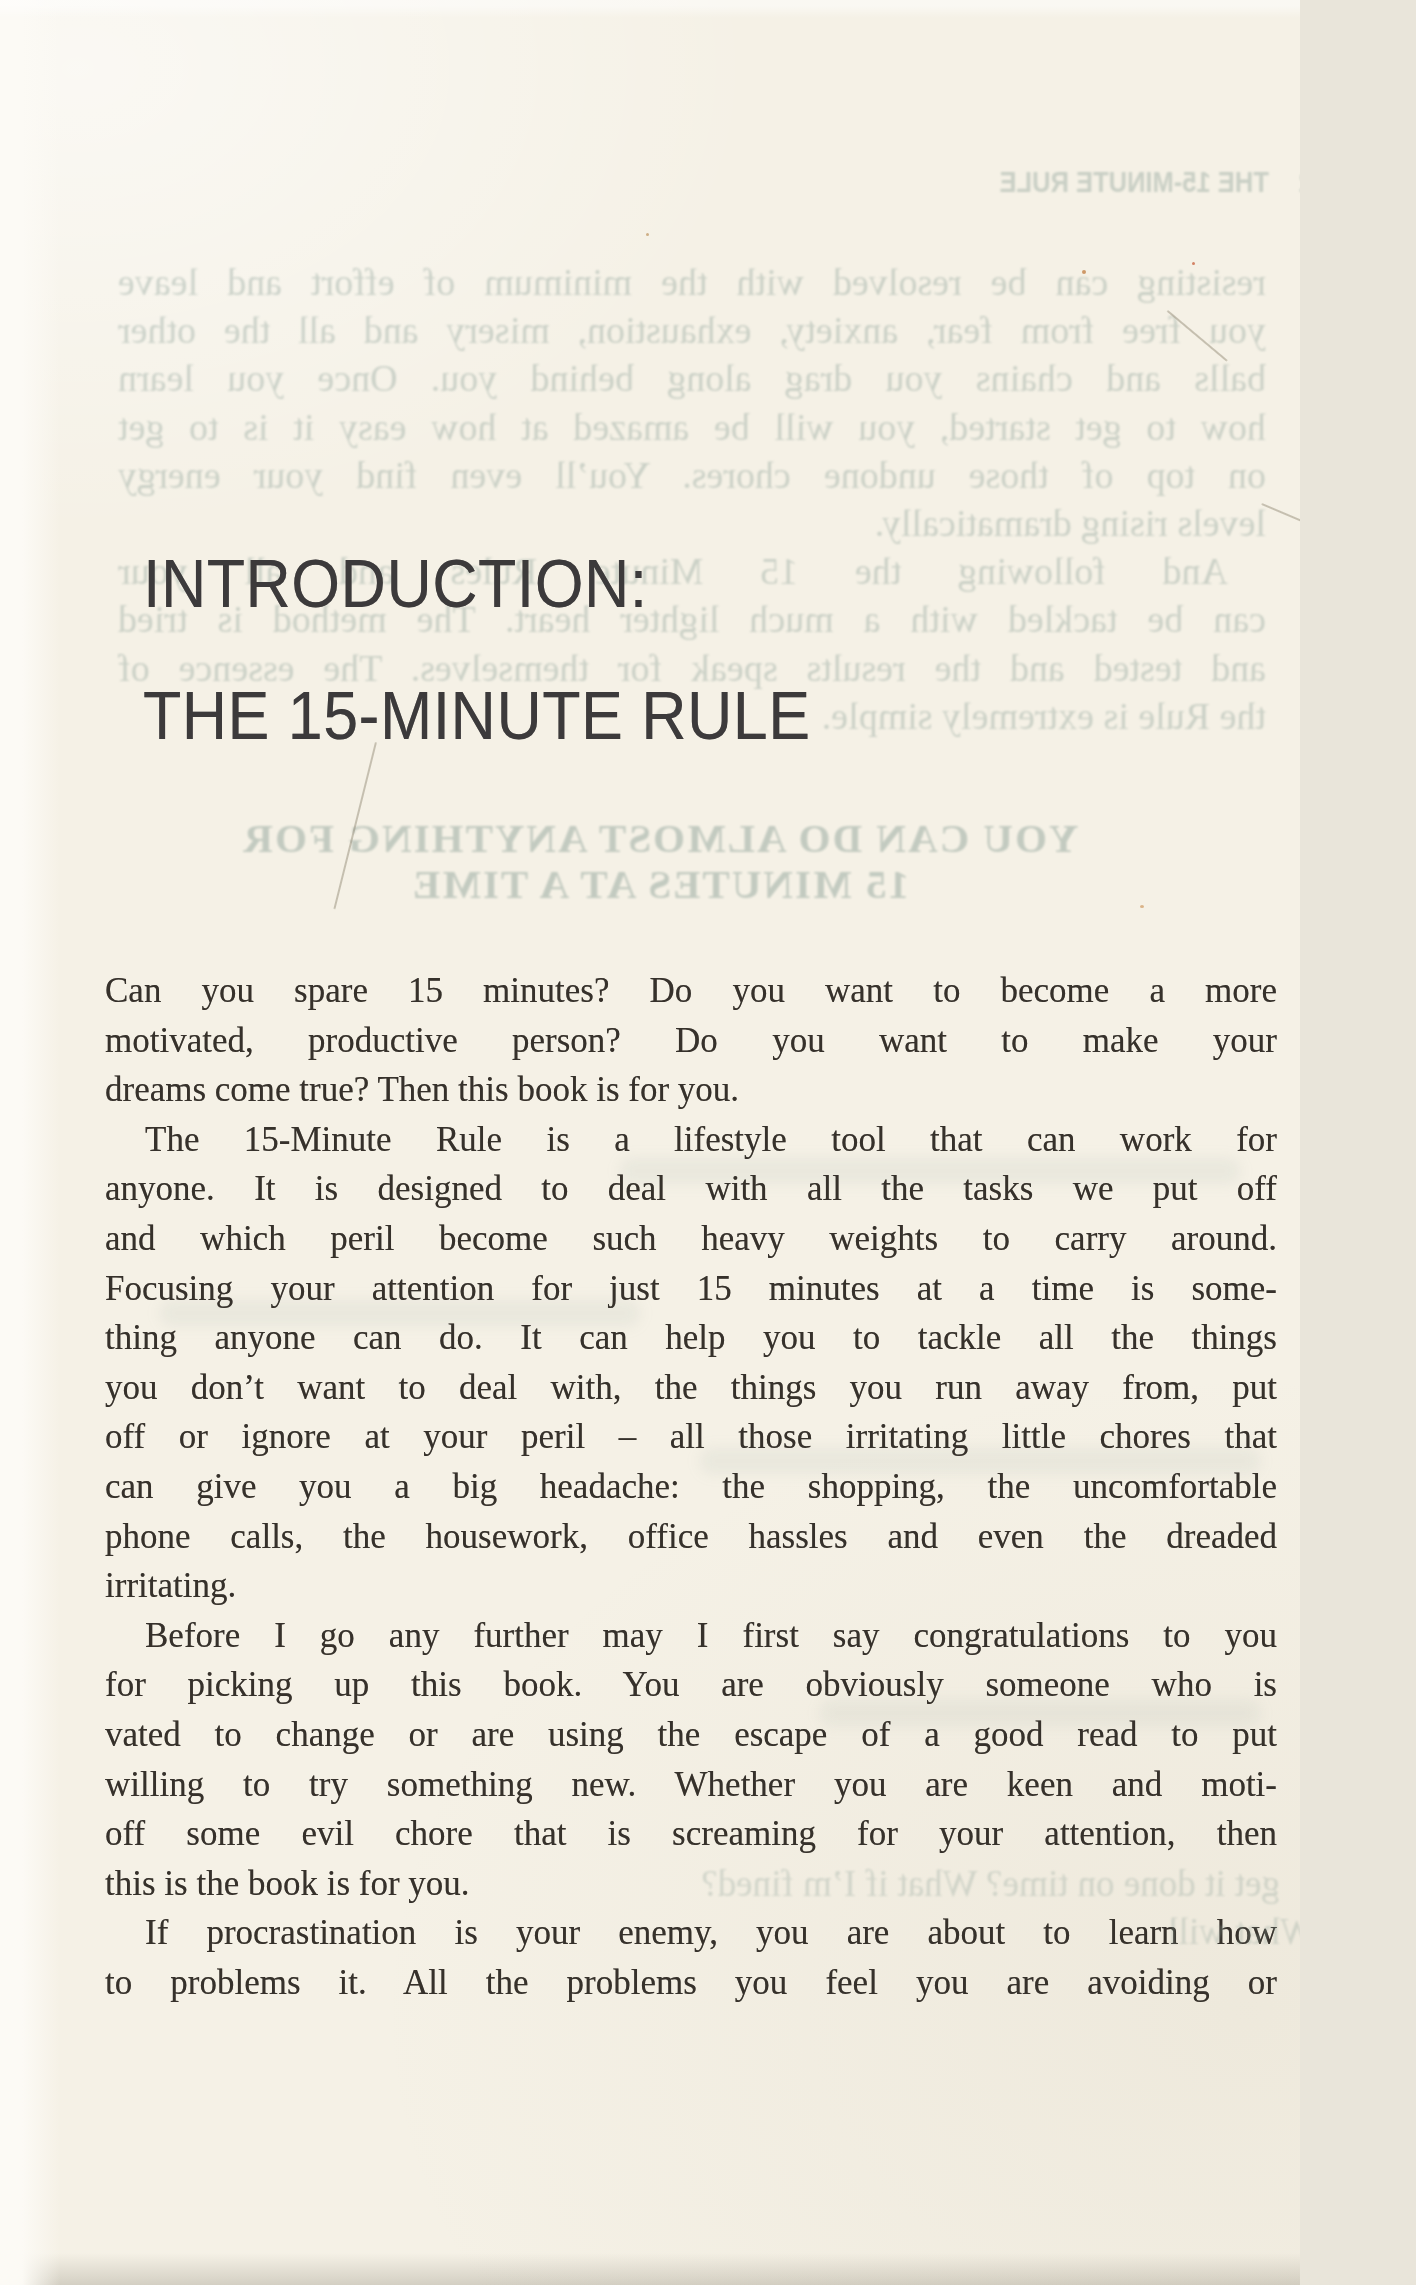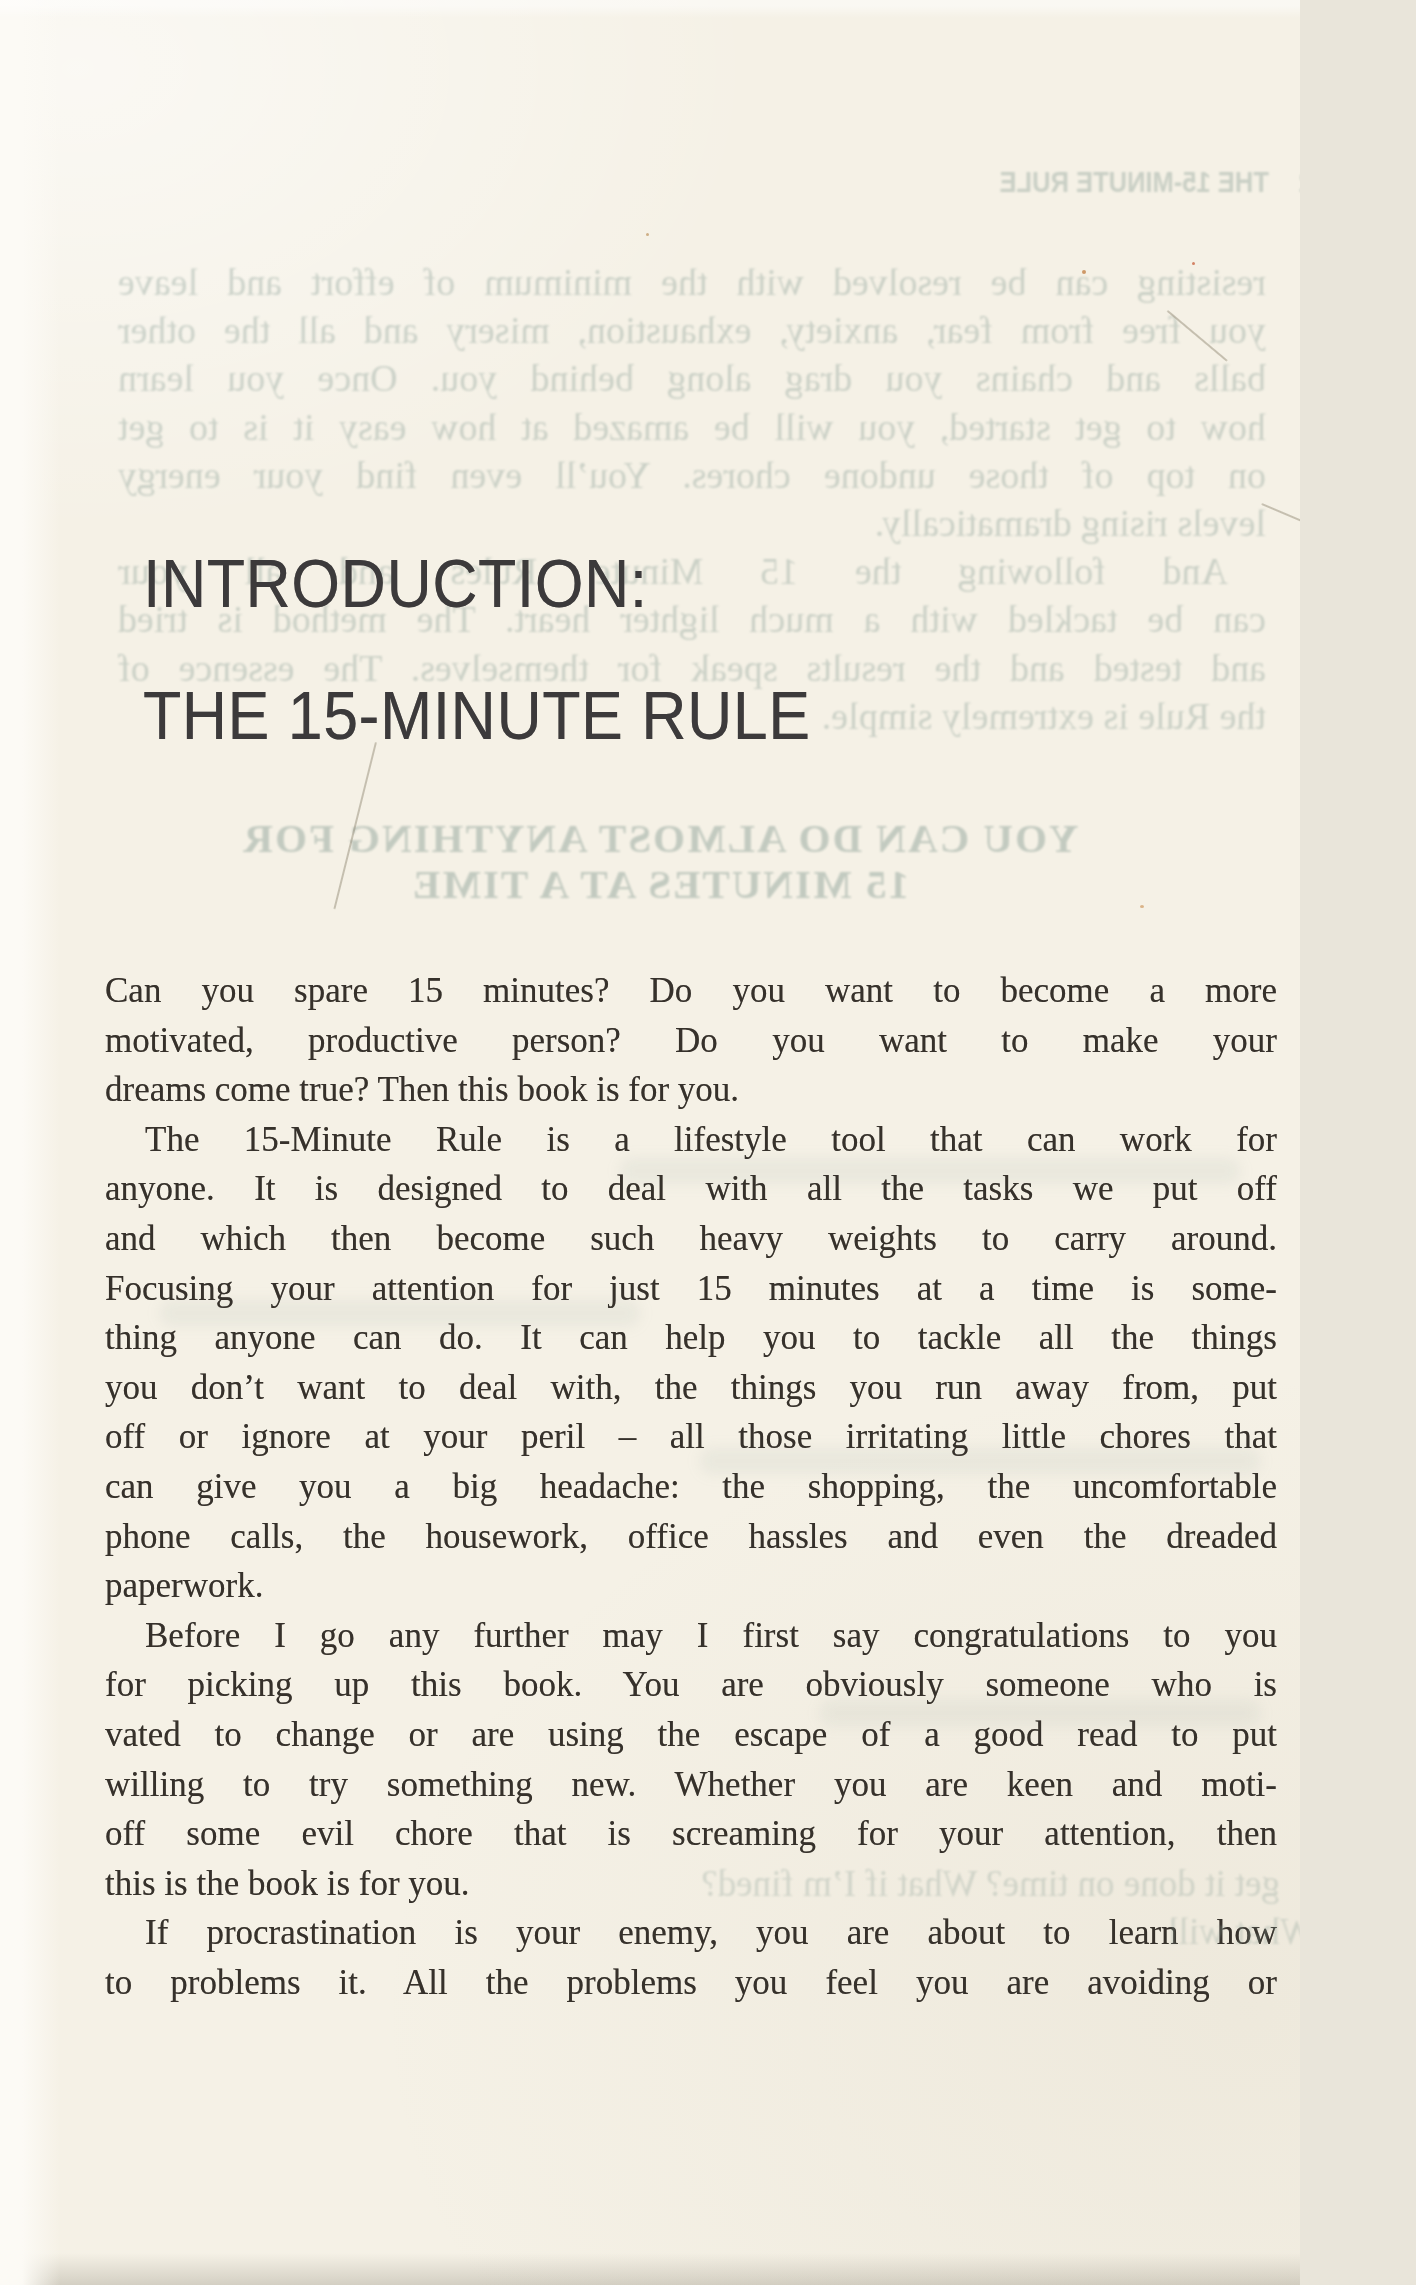--- a/index.html
+++ b/index.html
@@ -95,28 +95,28 @@
   <div class="smudge" style="left:160px; top:1300px; width:480px;"></div>
   <div class="smudge" style="left:700px; top:1448px; width:560px;"></div>
   <div class="smudge" style="left:820px; top:1700px; width:440px;"></div>
 
   <div class="body-block">
     <div class="bl">Can you spare 15 minutes? Do you want to become a more</div>
     <div class="bl">motivated, productive person? Do you want to make your</div>
     <div class="bl last">dreams come true? Then this book is for you.</div>
     <div class="bl in">The 15-Minute Rule is a lifestyle tool that can work for</div>
     <div class="bl">anyone. It is designed to deal with all the tasks we put off</div>
-    <div class="bl">and which then become such heavy weights to carry around.</div>
+    <div class="bl">and which peril become such heavy weights to carry around.</div>
     <div class="bl">Focusing your attention for just 15 minutes at a time is some-</div>
     <div class="bl">thing anyone can do. It can help you to tackle all the things</div>
     <div class="bl">you don’t want to deal with, the things you run away from, put</div>
     <div class="bl">off or ignore at your peril – all those irritating little chores that</div>
     <div class="bl">can give you a big headache: the shopping, the uncomfortable</div>
     <div class="bl">phone calls, the housework, office hassles and even the dreaded</div>
-    <div class="bl last">paperwork.</div>
+    <div class="bl last">irritating.</div>
     <div class="bl in">Before I go any further may I first say congratulations to you</div>
     <div class="bl">for picking up this book. You are obviously someone who is</div>
     <div class="bl">vated to change or are using the escape of a good read to put</div>
     <div class="bl">willing to try something new. Whether you are keen and moti-</div>
     <div class="bl">off some evil chore that is screaming for your attention, then</div>
     <div class="bl last">this is the book is for you.</div>
     <div class="bl in">If procrastination is your enemy, you are about to learn how</div>
     <div class="bl">to problems it. All the problems you feel you are avoiding or</div>
   </div>
 

